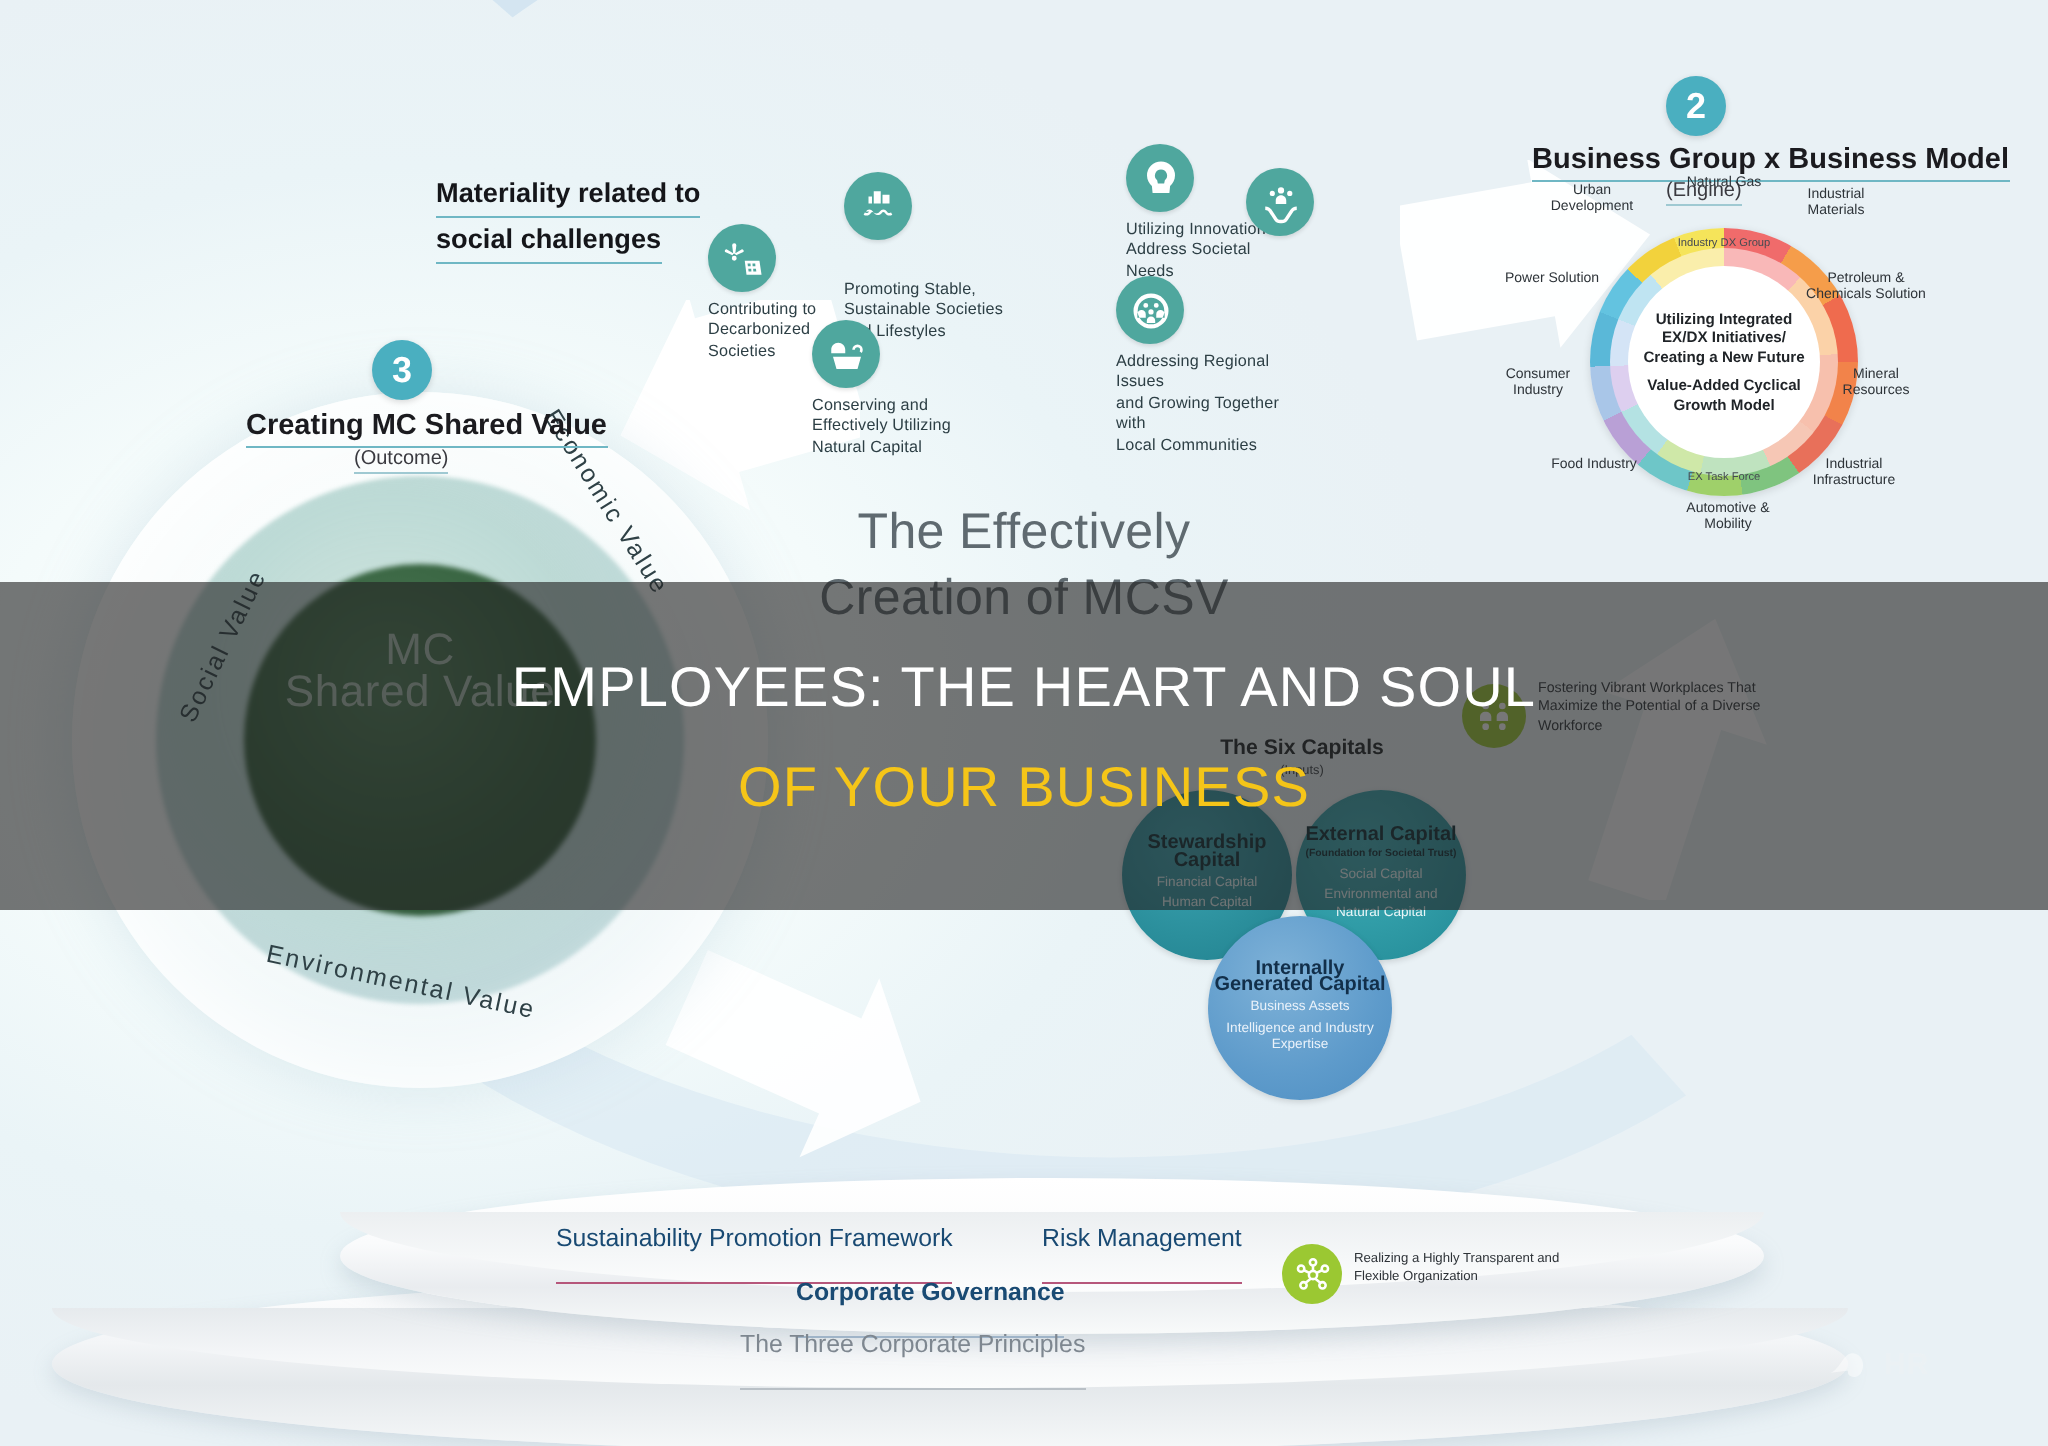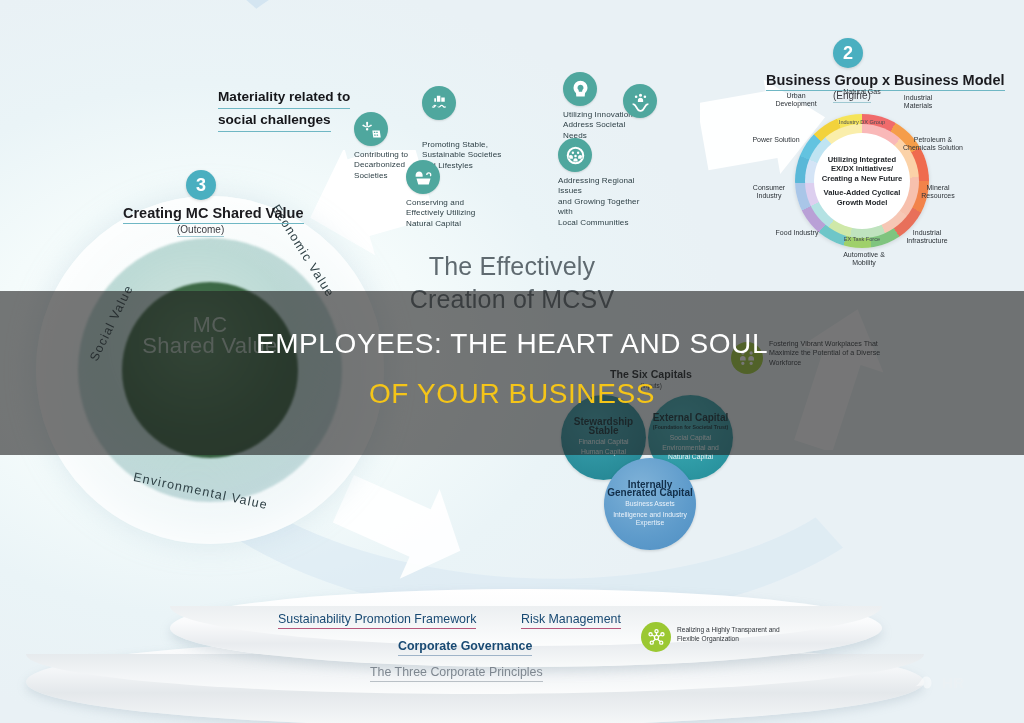--- a/index.html
+++ b/index.html
@@ -223,21 +223,21 @@
     background:linear-gradient(180deg,#ffffff 0%, #fafbfc 42%, #e9ecef 70%, #f8fafa 100%);
     box-shadow:0 5px 11px rgba(140,160,175,.28);
   }
   #plat-top-face{
     left:170px; top:20px; width:712px; height:40px;
     background:linear-gradient(180deg,#eceff1 0%, #f5f7f8 55%, #fcfdfd 100%);
     border-radius:0 0 50% 50%/0 0 100% 100%;
   }
   .base-lbl{
     position:absolute; white-space:nowrap; font-size:12.4px;
-    padding-bottom:2px;
+    padding-bottom:15px;
   }
   #lbl-spf{ left:278px; top:612px; color:#194a73; border-bottom:1.4px solid #b6577b;}
   #lbl-risk{ left:521px; top:612px; color:#194a73; border-bottom:1.4px solid #b6577b;}
   #lbl-gov{ left:398px; top:639px; color:#194a73; border-bottom:1.4px solid #9fb4c8; font-weight:700;}
   #lbl-three{ left:370px; top:665px; color:#7e8790; border-bottom:1.2px solid #b9c0c6; font-weight:400;}
 
   #org{ position:absolute; left:641px; top:622px; width:160px;}
   #org-icon{
     position:absolute; left:0; top:0; width:30px;height:30px;border-radius:50%;
     background:#9bc832; display:flex;align-items:center;justify-content:center;
@@ -430,21 +430,21 @@
     <div>The Effectively</div>
     <div>Creation of MCSV</div>
   </div>
 
   <div id="six-wrap">
     <div id="six-title">The Six Capitals</div>
     <div id="six-sub">(Inputs)</div>
 
     <div class="cap-circle" id="cap-a">
       <div class="cap-h">Stewardship</div>
-      <div class="cap-h">Stable</div>
+      <div class="cap-h">Capital</div>
       <div class="cap-l">Financial Capital</div>
       <div class="cap-l">Human Capital</div>
     </div>
 
     <div class="cap-circle" id="cap-b">
       <div class="cap-h">External Capital</div>
       <div class="cap-h" style="font-size:5.2px;">(Foundation for Societal Trust)</div>
       <div class="cap-l">Social Capital</div>
       <div class="cap-l" style="width:78px;">Environmental and Natural Capital</div>
     </div>

